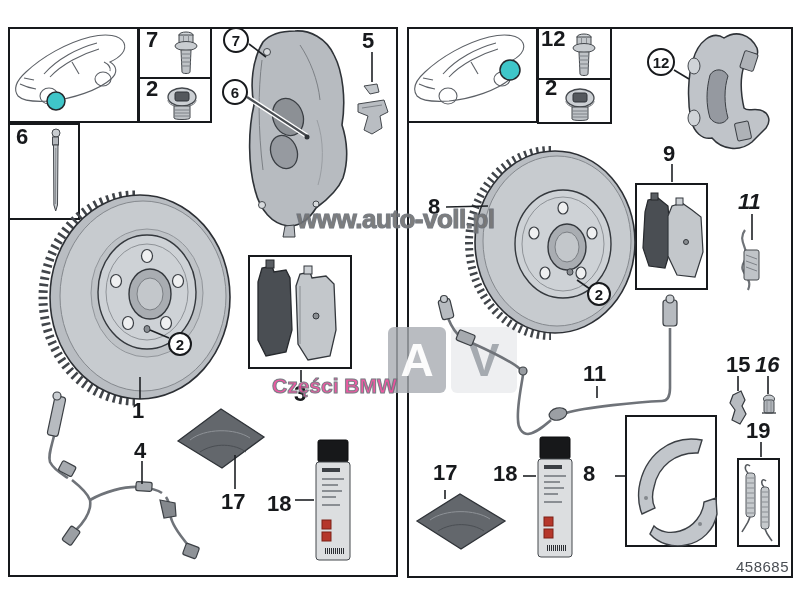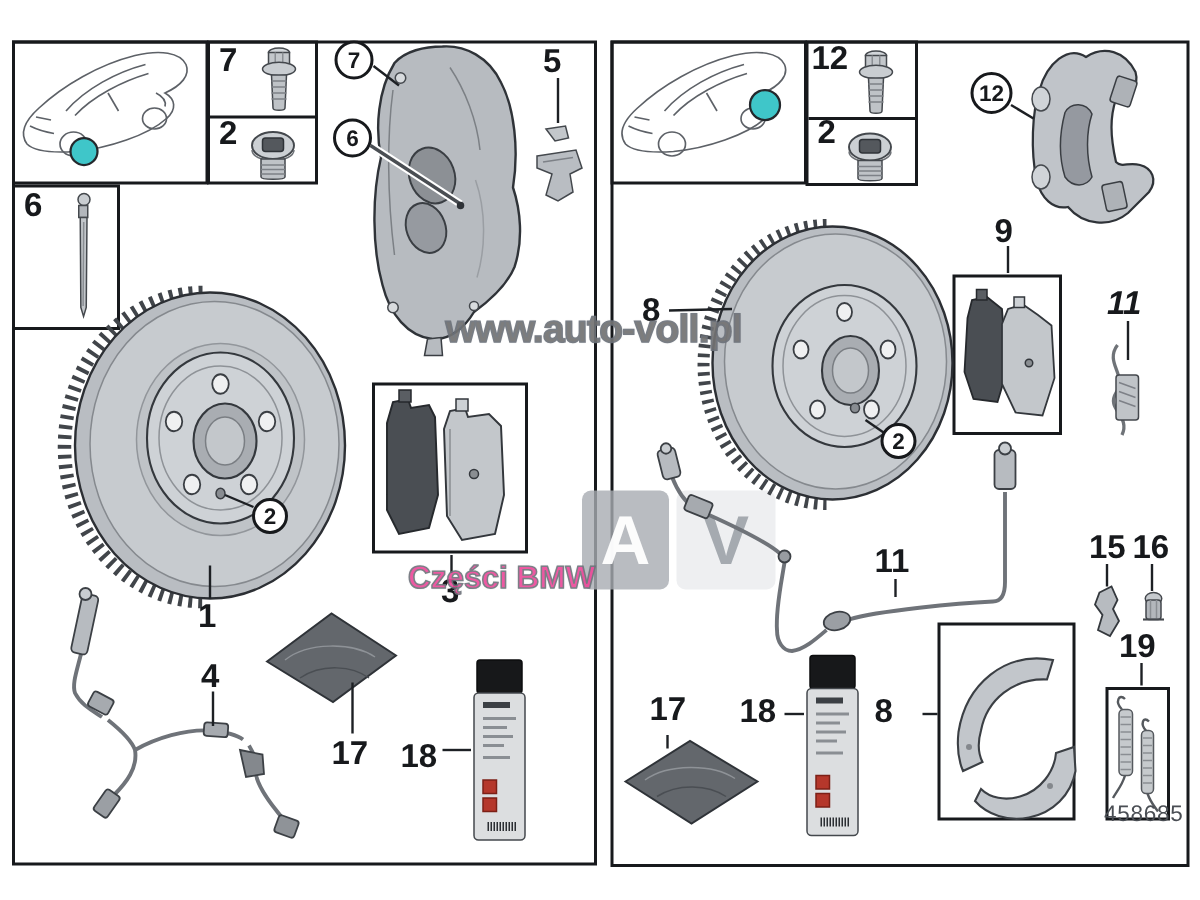--- a/index.html
+++ b/index.html
@@ -333,30 +333,30 @@
   <div class="lbl" style="left:221px;top:491px;">17</div>
   <div class="lbl" style="left:267px;top:493px;">18</div>
 
   <div class="lbl" style="left:541px;top:28px;">12</div>
   <div class="lbl" style="left:545px;top:77px;">2</div>
   <div class="lbl" style="left:428px;top:196px;">8</div>
   <div class="lbl" style="left:663px;top:143px;">9</div>
   <div class="lbl" style="left:738px;top:191px;font-style:italic;">11</div>
   <div class="lbl" style="left:583px;top:363px;">11</div>
   <div class="lbl" style="left:726px;top:354px;">15</div>
-  <div class="lbl" style="left:755px;top:354px;">16</div>
+  <div class="lbl" style="left:755px;top:354px;font-style:italic;">16</div>
   <div class="lbl" style="left:746px;top:420px;">19</div>
   <div class="lbl" style="left:583px;top:463px;">8</div>
   <div class="lbl" style="left:433px;top:462px;">17</div>
   <div class="lbl" style="left:493px;top:463px;">18</div>
 
   <div class="callout" style="left:223px;top:27px;width:26px;height:26px;">7</div>
   <div class="callout" style="left:222px;top:79px;width:26px;height:26px;">6</div>
   <div class="callout" style="left:168px;top:332px;width:24px;height:24px;">2</div>
   <div class="callout" style="left:647px;top:48px;width:28px;height:28px;">12</div>
   <div class="callout" style="left:587px;top:282px;width:24px;height:24px;">2</div>
 
   <div class="wm-url" style="left:297px;top:204px;">www.auto-voll.pl</div>
   <div class="wm-brand" style="left:272px;top:374px;">Części BMW</div>
 
-  <div class="drawno" style="left:736px;top:534px;">458685</div>
+  <div class="drawno" style="left:736px;top:558px;">458685</div>
 
 </div>
 
 </body></html>

